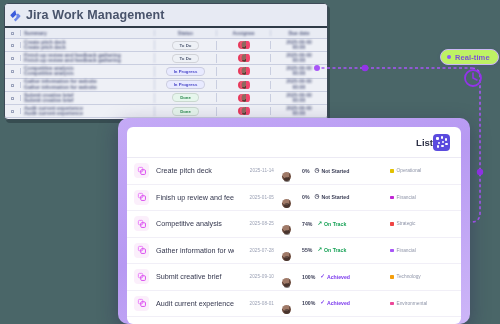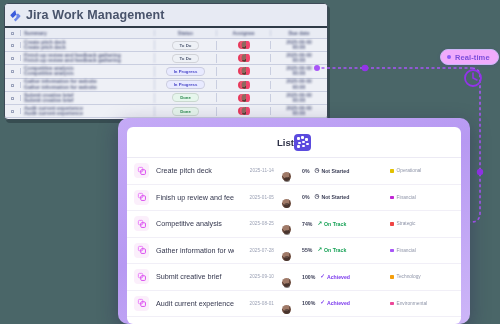--- a/index.html
+++ b/index.html
@@ -70,21 +70,21 @@
     width:3px; height:3px; border:.6px solid #9aa2bb; border-radius:.5px;
     display:inline-block;
   }
 
   
   .wires { position:absolute; inset:0; pointer-events:none; }
 
   
   .realtime {
     position:absolute; left:440px; top:49px;
-    background:#f0abfc; border:1.2px solid #c9b6f5; border-radius:11px;
+    background:#bef264; border:1.2px solid #c9b6f5; border-radius:11px;
     padding:2.5px 8px 2.5px 6px;
     display:flex; align-items:center; gap:4px;
     box-shadow: 0 1px 3px rgba(90,50,160,.25);
   }
   .realtime .dot { width:4px; height:4px; border-radius:50%; background:#8b5cf6; }
   .realtime .txt { font-size:7.5px; font-weight:700; color:#7c4ddb; letter-spacing:.1px; }
 
   
   .list-wrap {
     position:absolute; left:118px; top:118px; width:352px; height:206px;
@@ -92,21 +92,21 @@
     background: linear-gradient(160deg,#c4aaf6 0%, #b799f2 45%, #cdb6f8 100%);
     padding:9px 9px 0 9px;
     box-shadow: 0 6px 20px rgba(40,20,80,.35);
   }
   .list-card {
     background:#ffffff; border-radius:6px; height:100%;
     overflow:hidden; display:flex; flex-direction:column;
   }
   .list-head {
     height:31px; flex:0 0 31px; display:flex; align-items:center;
-    justify-content:center; padding:0 11px;
+    justify-content:flex-end; padding:0 11px;
     border-bottom:1px solid #eceaf4;
   }
   .list-title { font-size:9.5px; font-weight:700; color:#2e3147; }
   .app-icon {
     width:17px; height:17px; border-radius:4px;
     background:#5b4bde; position:relative; flex:0 0 17px;
   }
   .app-icon i {
     position:absolute; background:#ffffff; border-radius:1px;
     width:2.6px; height:2.6px;

